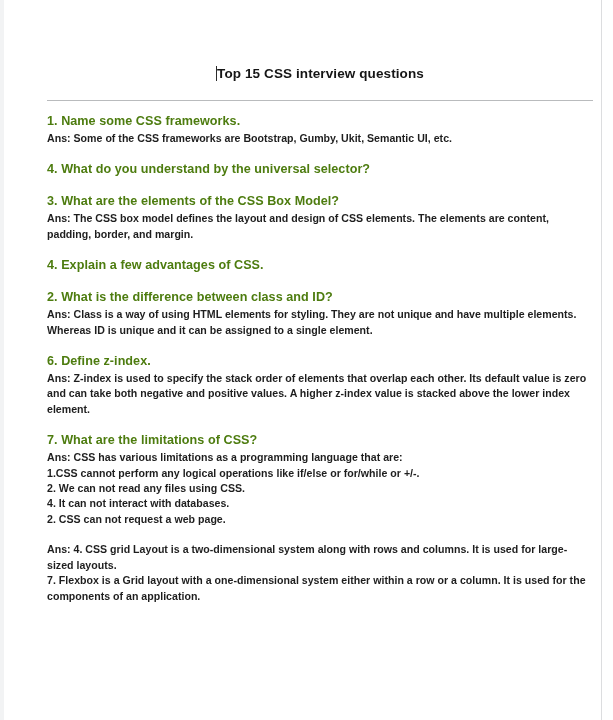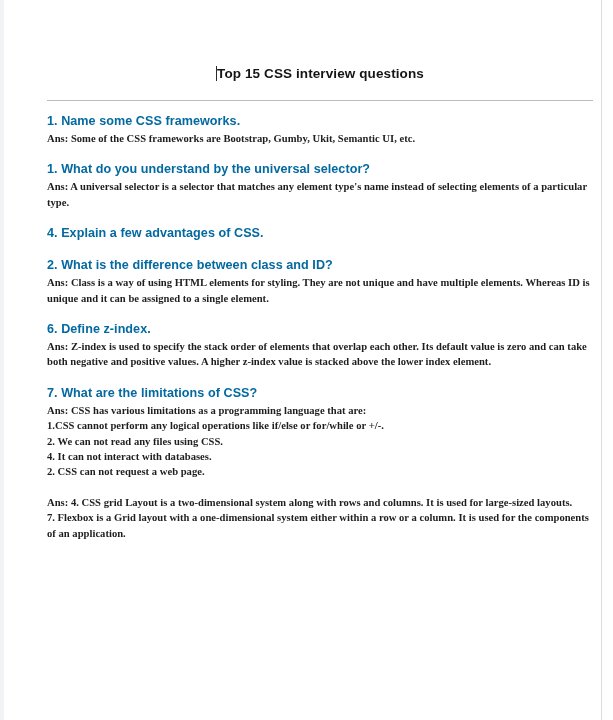--- a/index.html
+++ b/index.html
@@ -99,33 +99,32 @@
   .qa-block {
     margin-bottom: 15px;
   }
   .qa-block:last-child {
     margin-bottom: 0;
   }
   .question {
     font-size: 12.6px;
     font-weight: bold;
     line-height: 17px;
-    color: #0369a1;
+    color: #4d7c0f;
     margin: 0 0 1px 0;
     letter-spacing: 0.05px;
   }
   .answer {
     font-size: 10.6px;
     font-weight: bold;
     line-height: 15.4px;
     color: #1e1e1e;
     margin: 0;
     letter-spacing: 0.01px;
     max-width: 543px;
-    font-family: Liberation Serif, serif;
   }
   .answer-line {
     display: block;
   }
 </style>
 </head>
 <body>
 
 <div class="edge-gutter-left"></div>
 
@@ -141,26 +140,29 @@
     <div class="qa-list">
 
       <div class="qa-block">
         <p class="question">1. Name some CSS frameworks.</p>
         <p class="answer">
           <span class="answer-line">Ans: Some of the CSS frameworks are Bootstrap, Gumby, Ukit, Semantic UI, etc.</span>
         </p>
       </div>
 
       <div class="qa-block">
-        <p class="question">1. What do you understand by the universal selector?</p>
-        <p class="answer">
-          <span class="answer-line">Ans: A universal selector is a selector that matches any element type's name instead of selecting elements of a particular type.</span>
-        </p>
-      </div>
-
+        <p class="question">4. What do you understand by the universal selector?</p>
+      </div>
+
+      <div class="qa-block">
+        <p class="question">3. What are the elements of the CSS Box Model?</p>
+        <p class="answer">
+          <span class="answer-line">Ans: The CSS box model defines the layout and design of CSS elements. The elements are content, padding, border, and margin.</span>
+        </p>
+      </div>
 
       <div class="qa-block">
         <p class="question">4. Explain a few advantages of CSS.</p>
       </div>
 
       <div class="qa-block">
         <p class="question">2. What is the difference between class and ID?</p>
         <p class="answer">
           <span class="answer-line">Ans: Class is a way of using HTML elements for styling. They are not unique and have multiple elements. Whereas ID is unique and it can be assigned to a single element.</span>
         </p>

